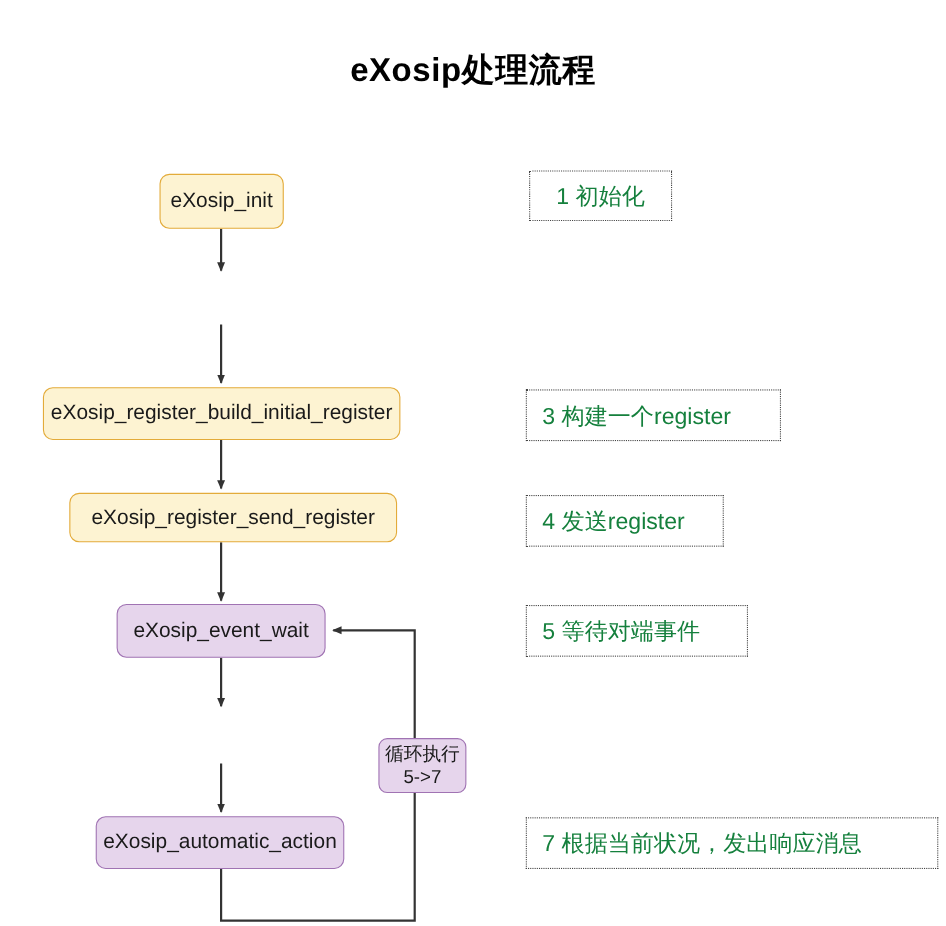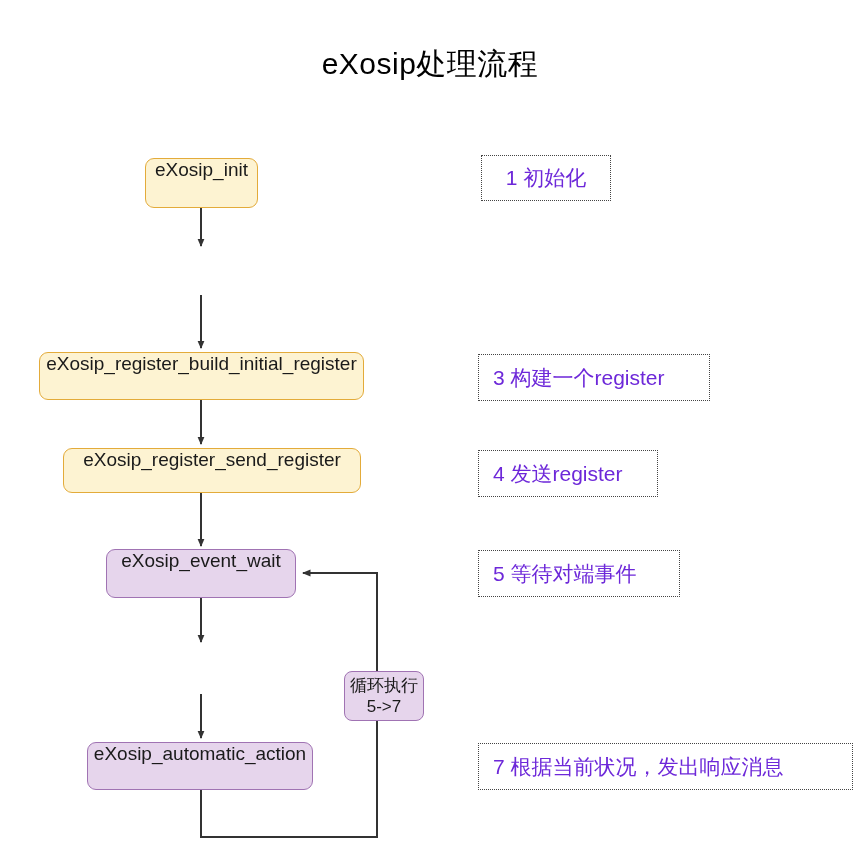--- a/index.html
+++ b/index.html
@@ -21,36 +21,37 @@
     width: 860px;
     height: 842px;
   }
   #title {
     position: absolute;
     left: 0;
     top: 44px;
     width: 860px;
     text-align: center;
     font-size: 30px;
-    font-weight: normal;
+    font-weight: bold;
     color: #000000;
     letter-spacing: 0.5px;
   }
   svg.edges {
     position: absolute;
     left: 0;
     top: 0;
     width: 860px;
     height: 842px;
     pointer-events: none;
   }
   .node {
     position: absolute;
     box-sizing: border-box;
     display: flex;
+    align-items: center;
     justify-content: center;
     border-radius: 9px;
     font-size: 19px;
     color: #1a1a1a;
     text-align: center;
     line-height: 1.15;
     white-space: nowrap;
   }
   .node.yellow {
     background: #fdf3d2;
@@ -73,21 +74,21 @@
   .note {
     position: absolute;
     box-sizing: border-box;
     display: flex;
     align-items: center;
     justify-content: flex-start;
     padding-left: 14px;
     border: 1.6px dotted #444444;
     background: #ffffff;
     font-size: 21px;
-    color: #6d28d9;
+    color: #15803d;
     white-space: nowrap;
   }
   .note.centered {
     justify-content: center;
     padding-left: 0;
   }
 </style>
 </head>
 <body>
 

